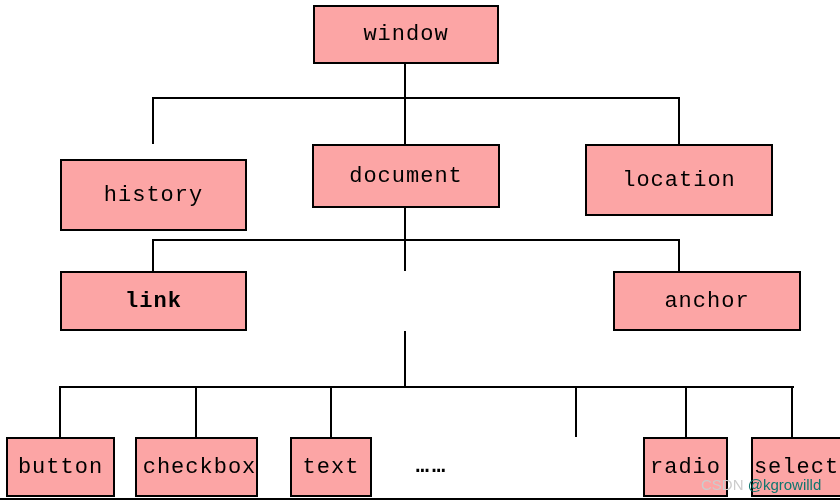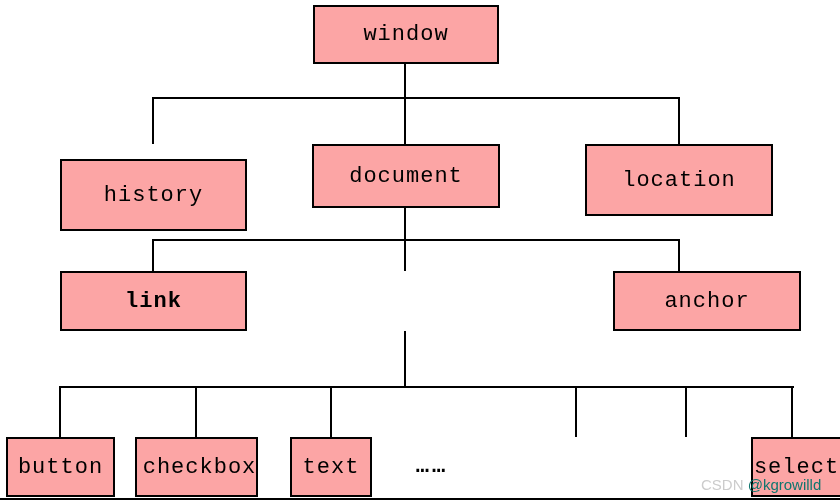--- a/index.html
+++ b/index.html
@@ -119,20 +119,21 @@
   <div class="node" id="n-document">document</div>
   <div class="node" id="n-location">location</div>
 
   <div class="node" id="n-link">link</div>
   <div class="node" id="n-anchor">anchor</div>
 
   <div class="node" id="n-button">button</div>
   <div class="node" id="n-checkbox">checkbox</div>
   <div class="node" id="n-text">text</div>
   <div class="ellipsis" id="e-dots">……</div>
+  <div class="node" id="n-radio">radio</div>
   <div class="node" id="n-select">select</div>
 
   <div class="watermark">
     <span class="brand">CSDN</span>
     <span> </span>
     <span class="user">@kgrowilld</span>
   </div>
 
 </div>
 

